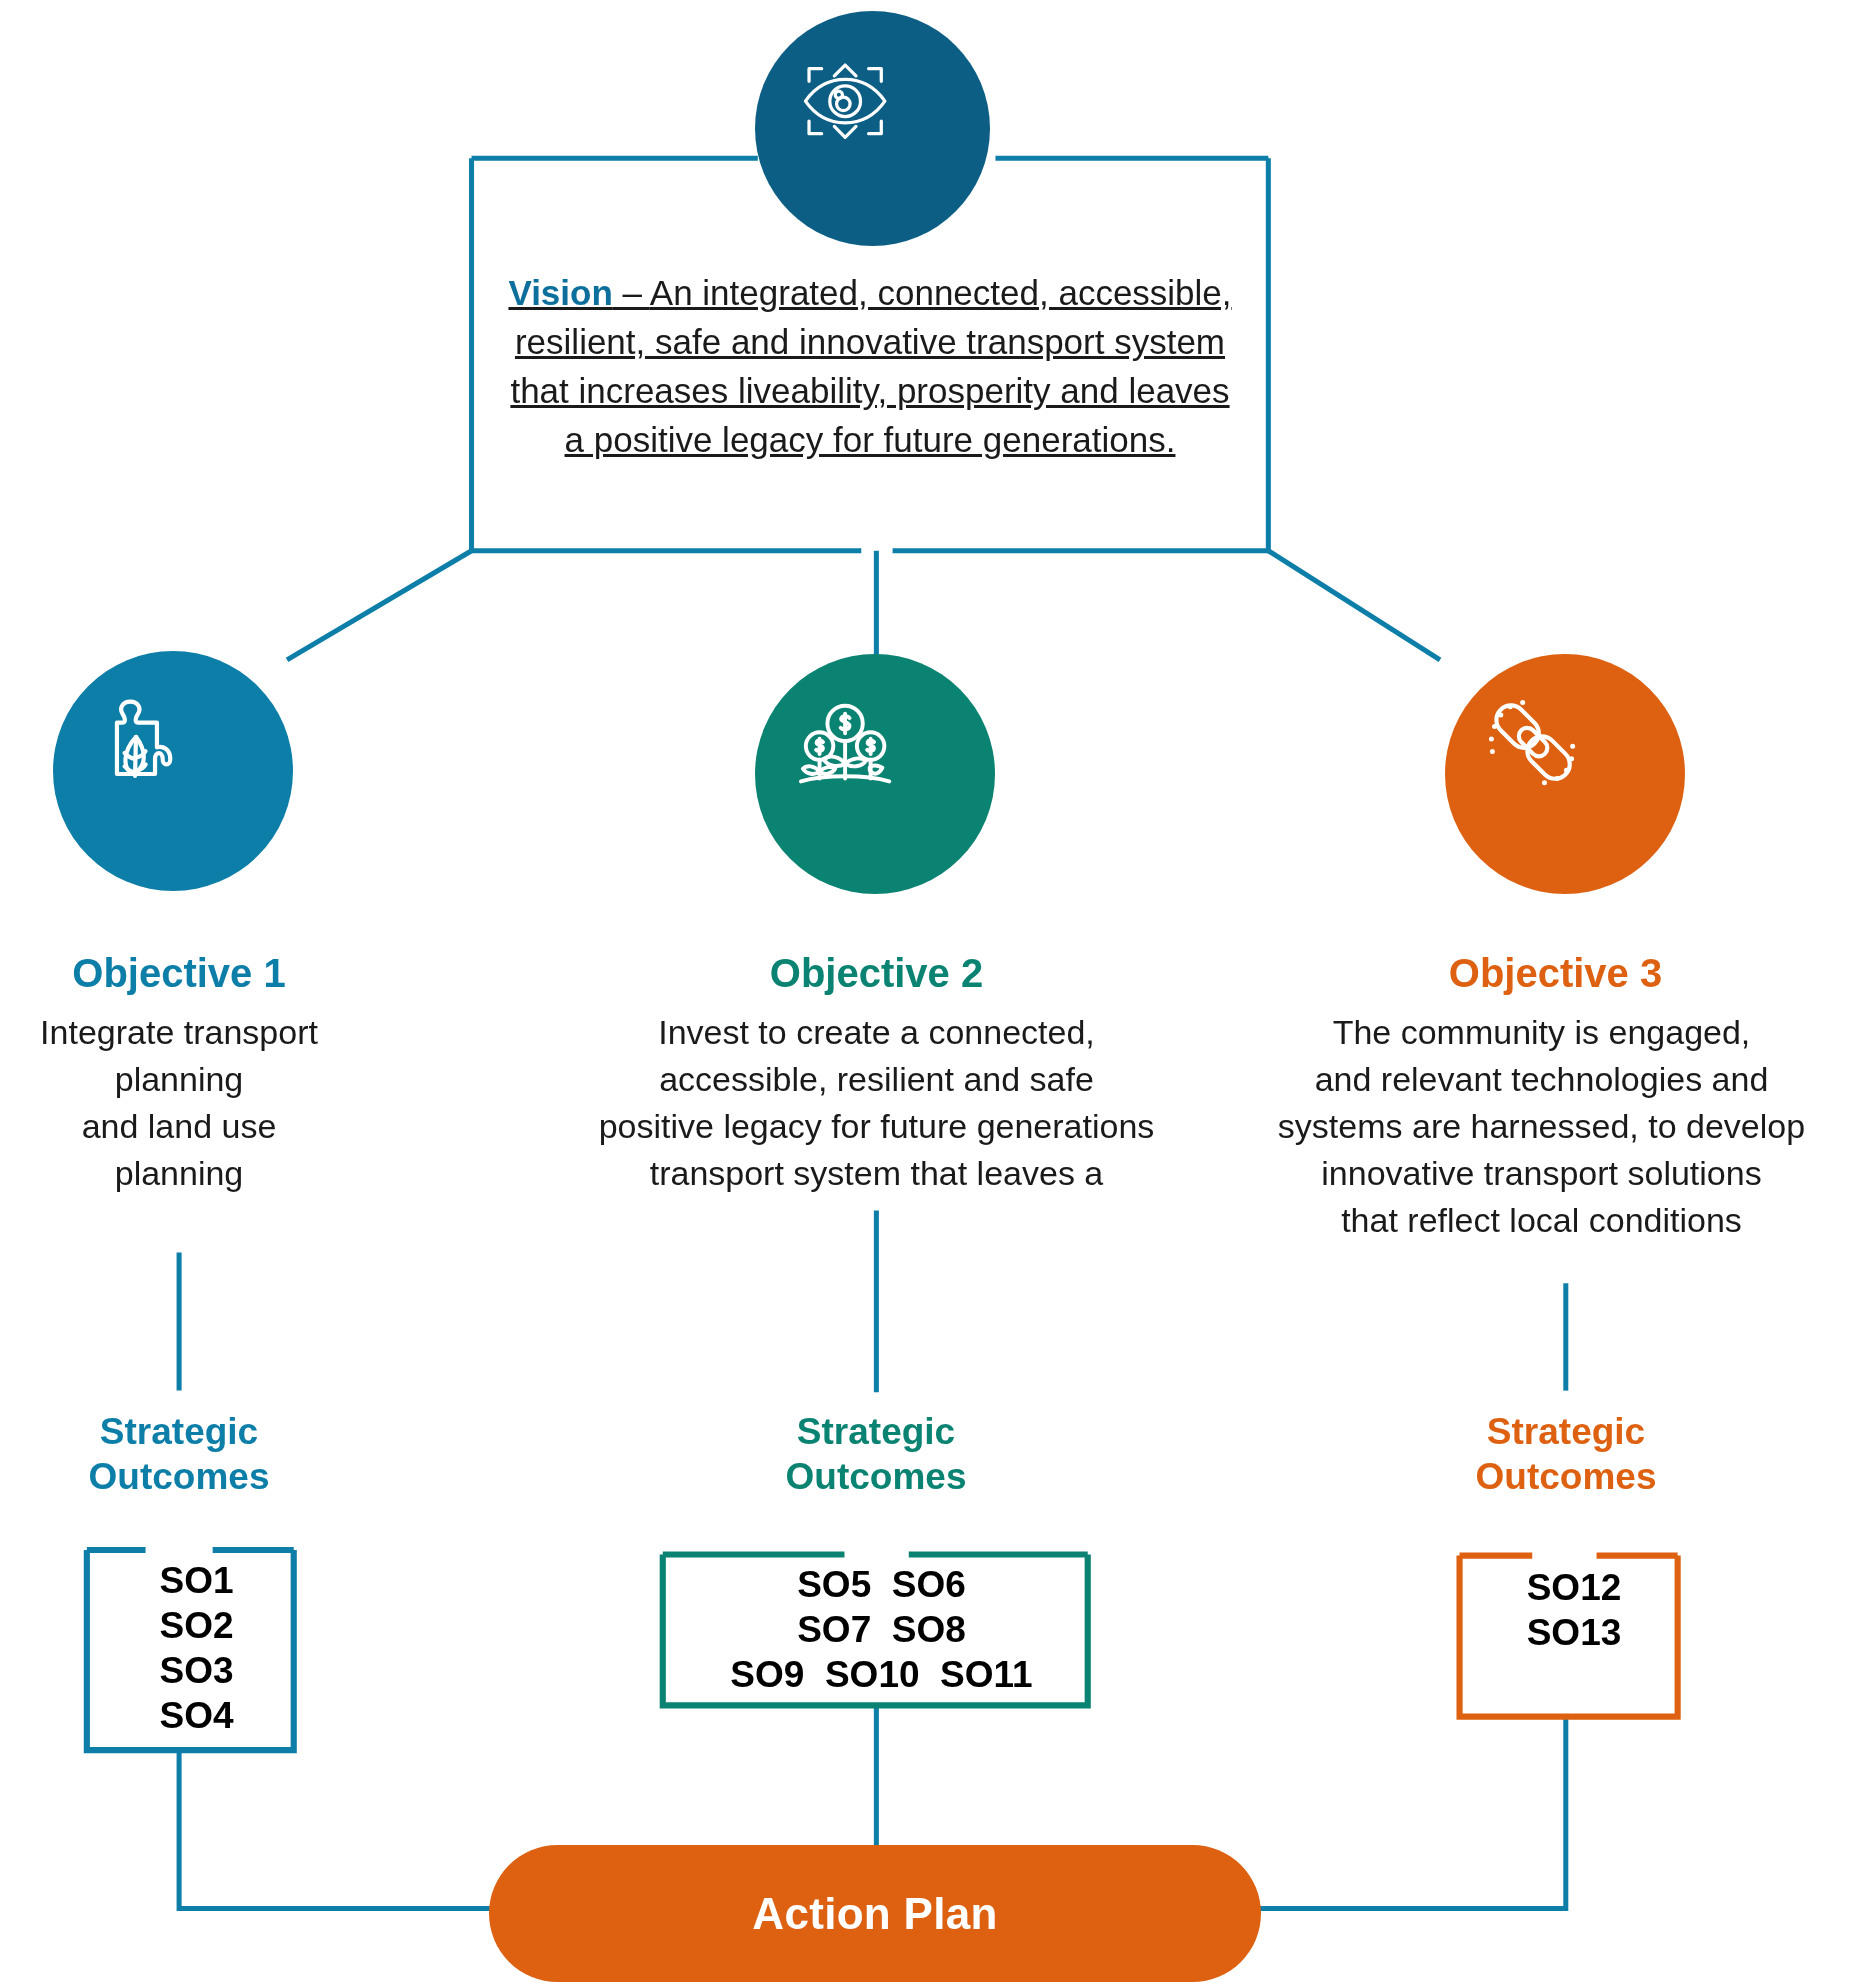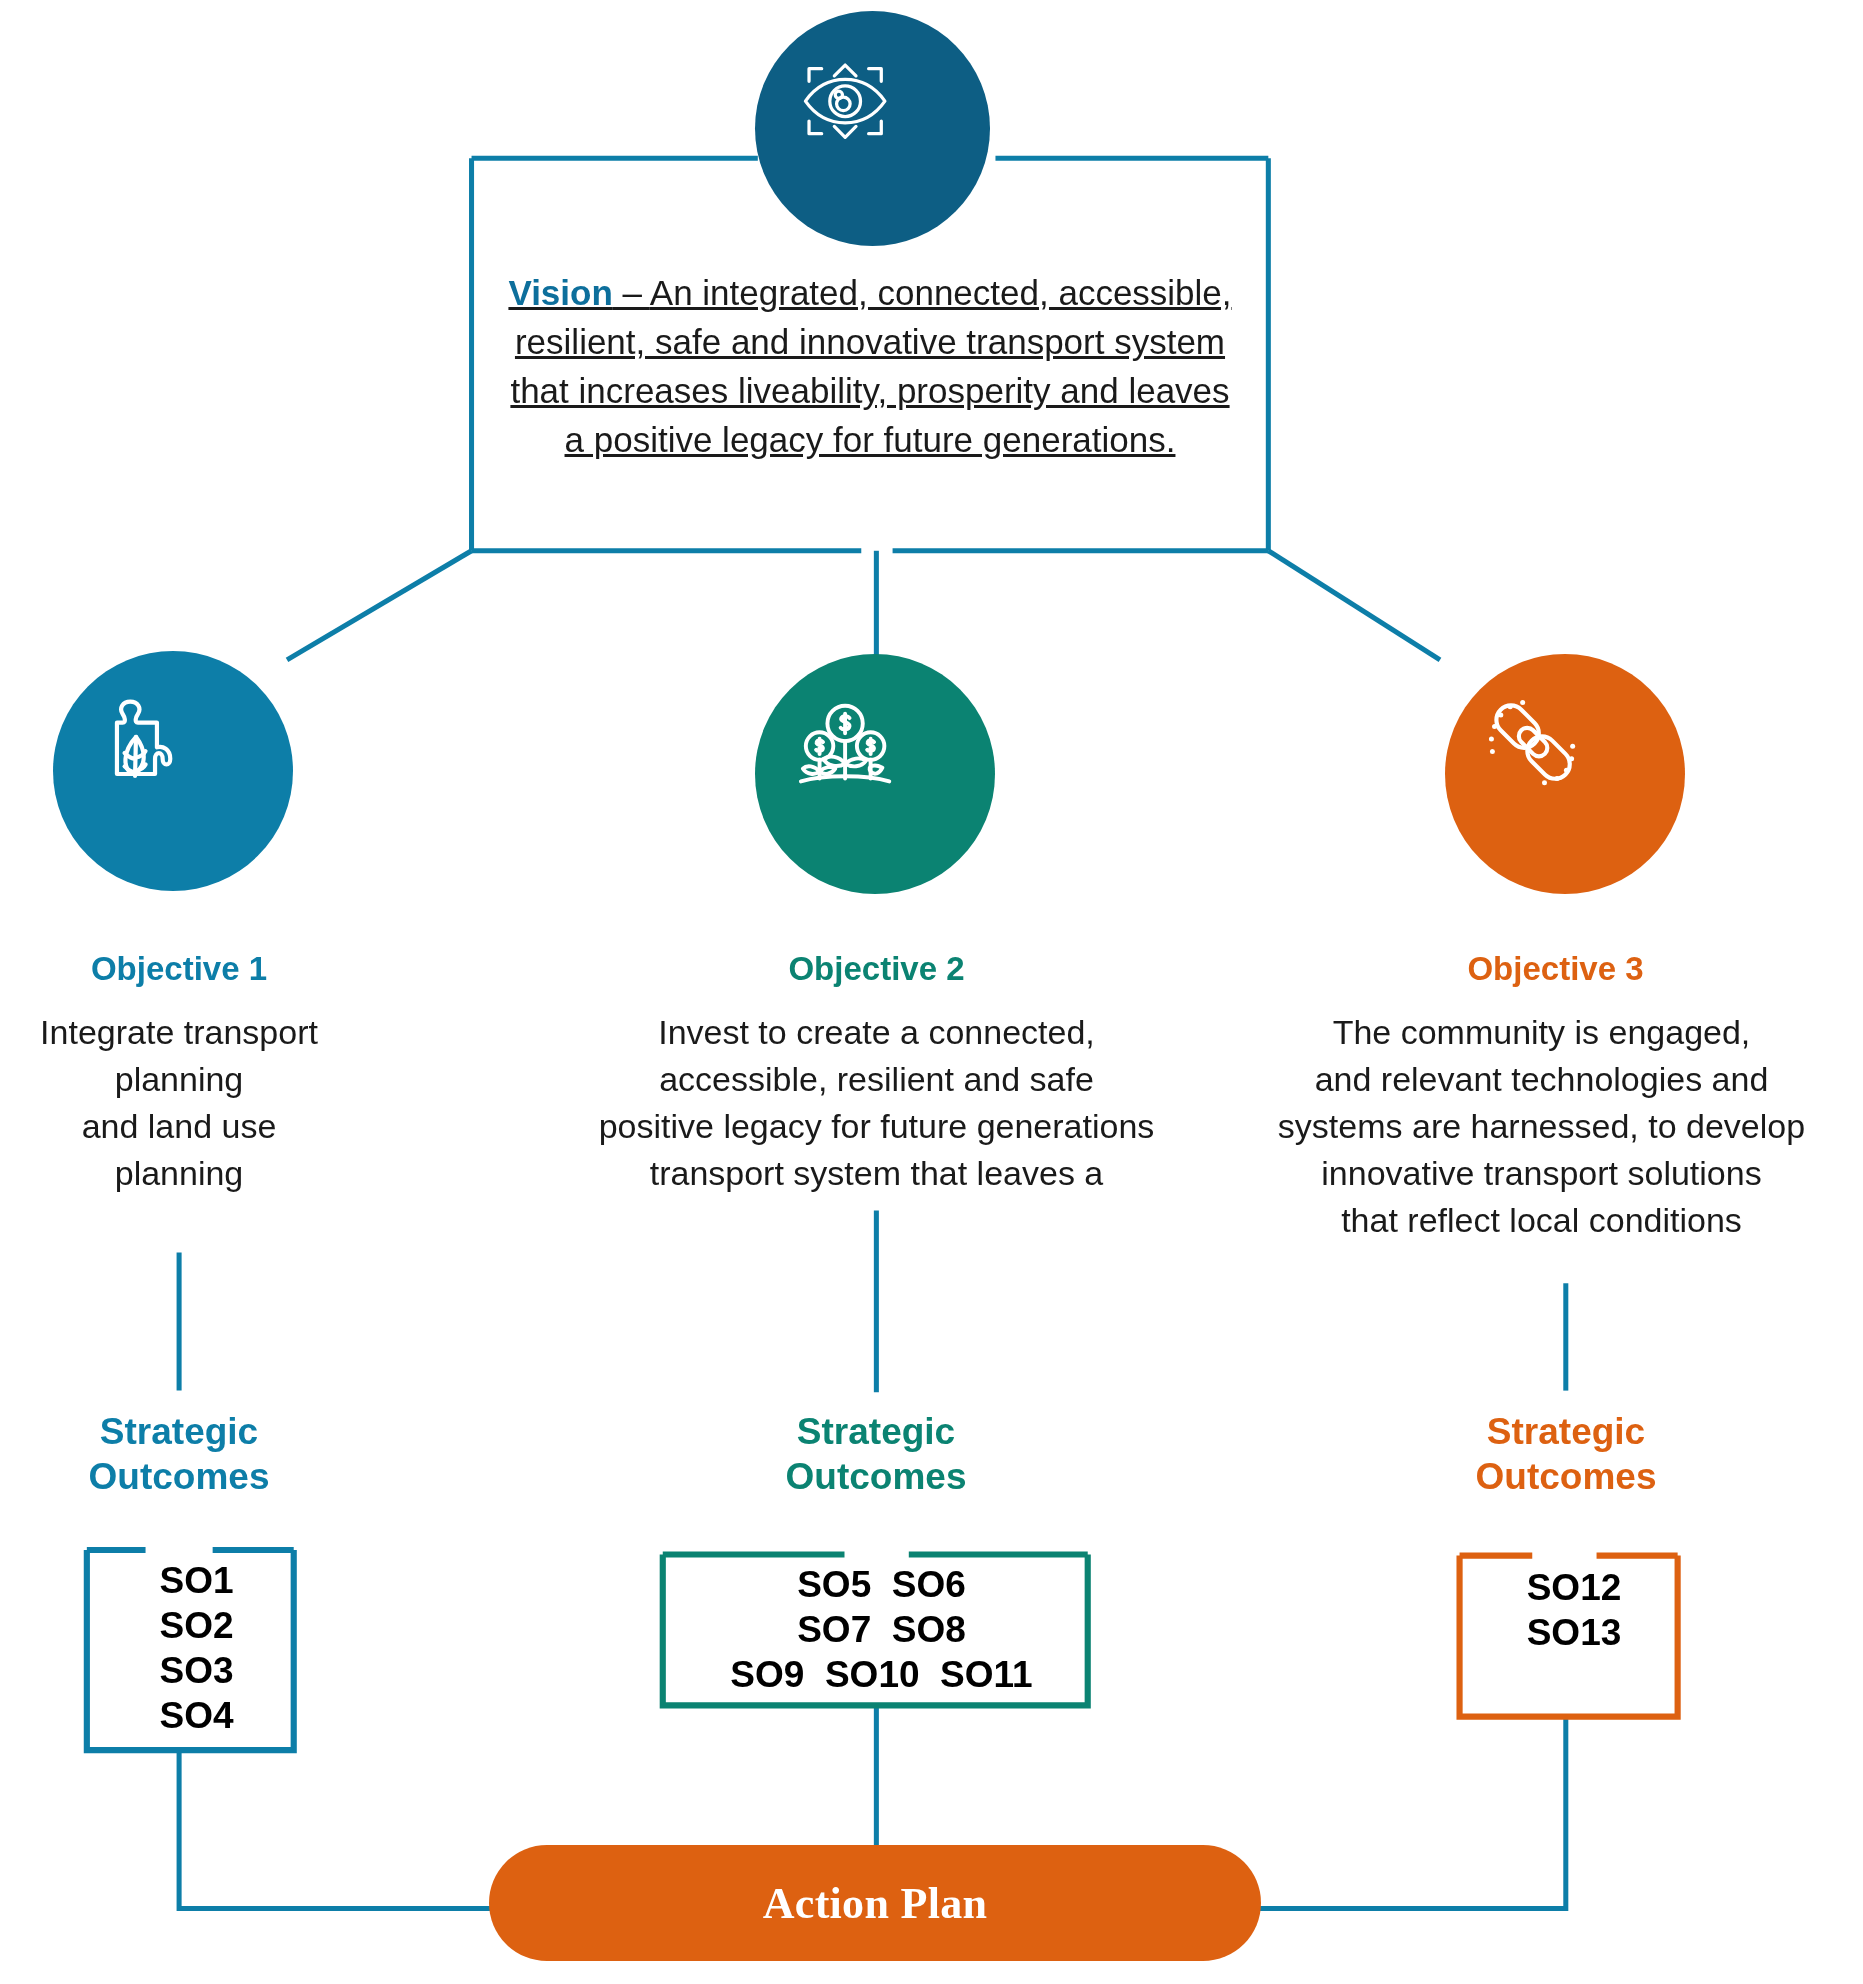--- a/index.html
+++ b/index.html
@@ -9,21 +9,21 @@
 
   .circle{position:absolute;border-radius:50%;display:flex;align-items:center;justify-content:center;}
   .circle svg{width:62%;height:62%;display:block;}
 
   .vision-text{
     position:absolute;text-align:center;color:#1a1a1a;
     font-size:35px;line-height:1.40;font-weight:400;text-decoration:underline;
   }
   .vision-text .vw{font-weight:700;color:#0d6f9c;}
 
-  .obj-title{position:absolute;text-align:center;font-weight:700;font-size:33px;line-height:1.1;}
+  .obj-title{position:absolute;text-align:center;font-weight:700;font-size:40px;line-height:1.1;}
   .obj-body{position:absolute;text-align:center;color:#1a1a1a;font-size:34px;line-height:1.38;font-weight:400;}
 
   .so-title{position:absolute;text-align:center;font-weight:700;font-size:37px;line-height:1.22;}
 
   .so-box{position:absolute;box-sizing:border-box;background:transparent;}
   .so-box .sorow{color:#000;font-weight:700;font-size:37px;line-height:1.22;text-align:center;white-space:pre;}
   .so-inner{position:absolute;left:12px;right:0;text-align:center;}
 
   .action{
     position:absolute;background:#dd6111;border-radius:112px;
@@ -220,18 +220,18 @@
     <div>Strategic</div>
     <div>Outcomes</div>
   </div>
   <div class="so-box" style="left:1459px;top:1556px;width:218px;height:161px;">
     <div class="so-inner" style="top:9px;">
       <div class="sorow">SO12</div>
       <div class="sorow">SO13</div>
     </div>
   </div>
 
-  <div class="action" style="left:489px;top:1845px;width:772px;height:116px;font-family:Liberation Serif, serif;">
+  <div class="action" style="left:489px;top:1845px;width:772px;height:137px;">
     <span>Action Plan</span>
   </div>
 
 </div>
 
 
 </body></html>

